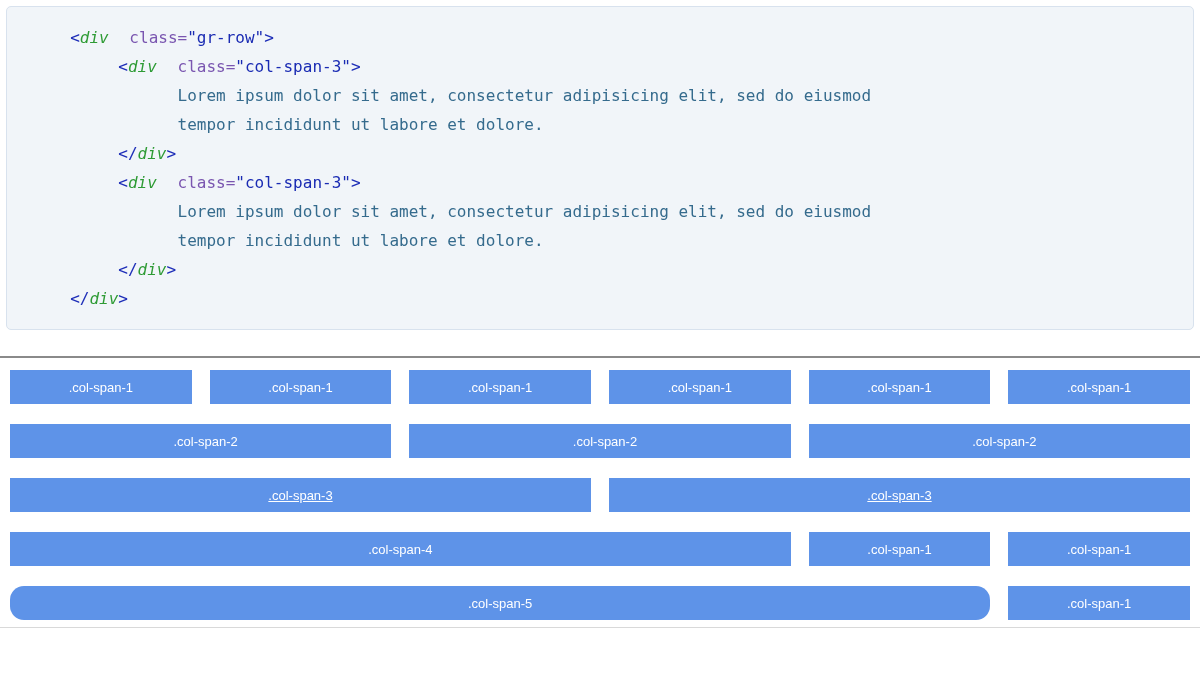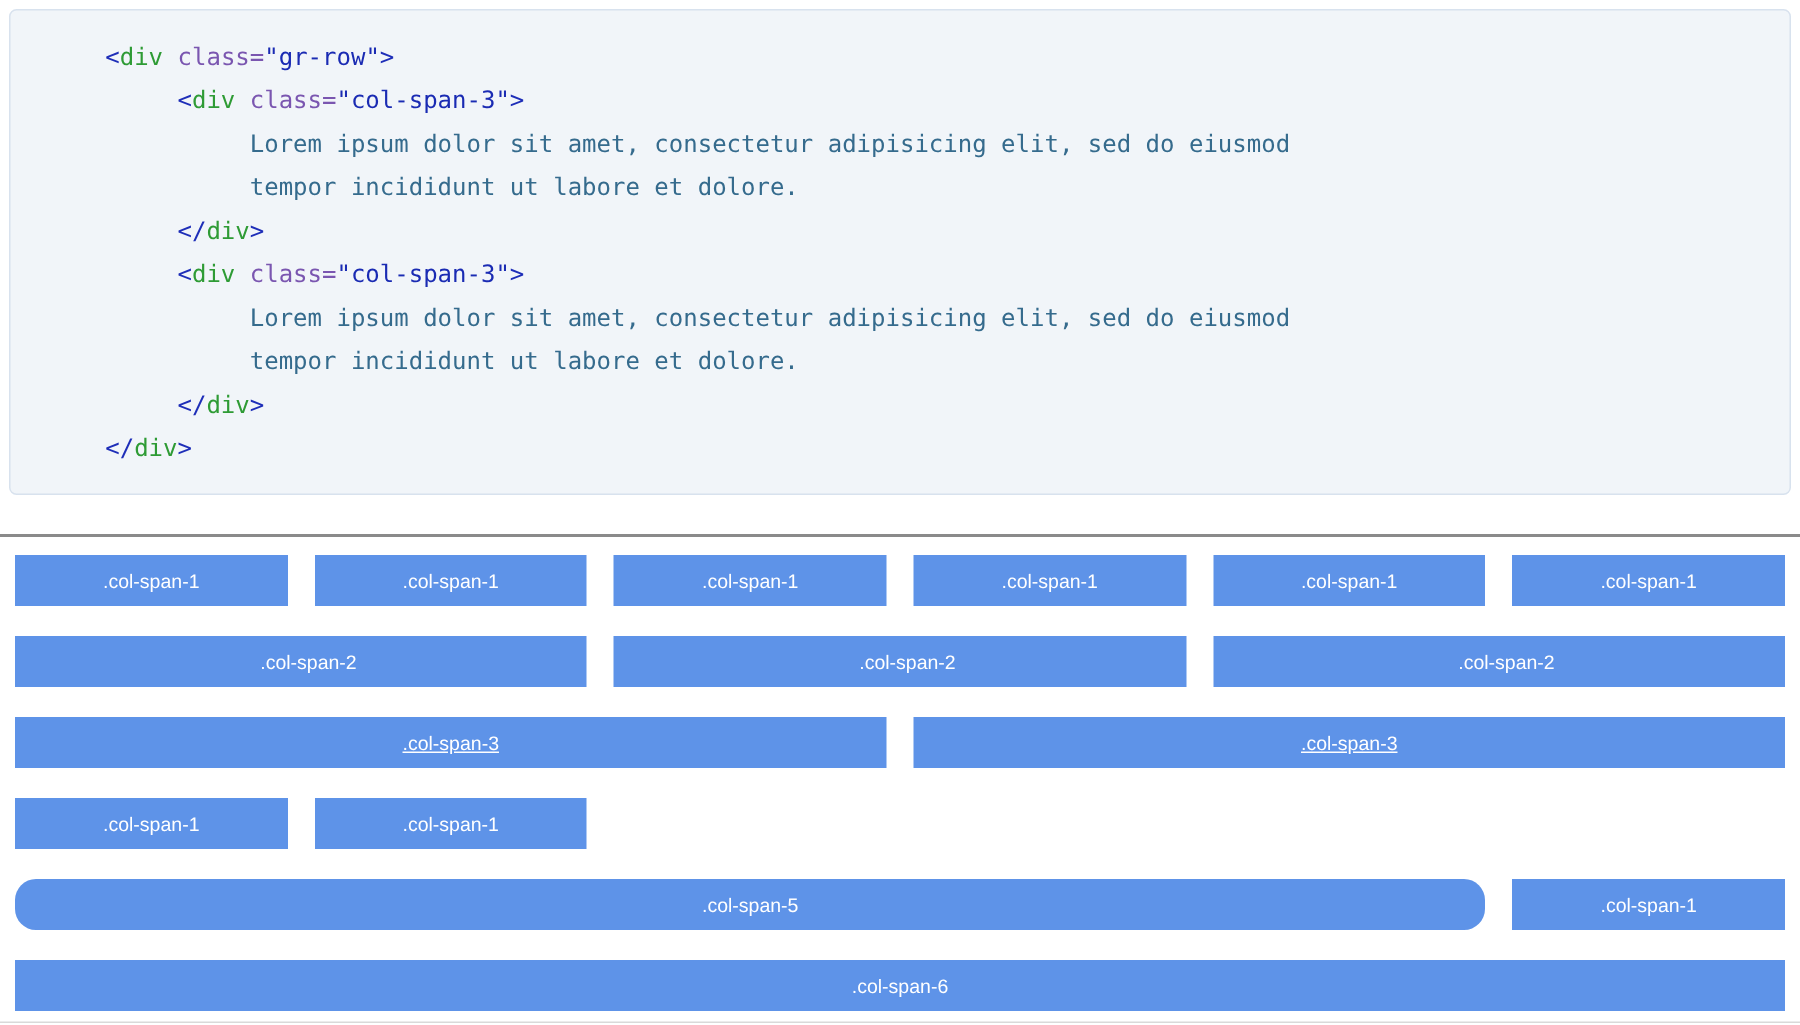--- a/index.html
+++ b/index.html
@@ -33,24 +33,24 @@
   }
   .code-pre{
     font-family:"DejaVu Sans Mono","Liberation Mono",monospace;
     font-size:16px;
     line-height:29px;
     white-space:pre;
     color:var(--text);
   }
   .code-line{white-space:pre;}
   .tk-p{color:var(--punct);}
-  .tk-t{color:var(--tag);}
+  .tk-t{color:var(--tag);font-style:italic;}
   .tk-a{color:var(--attr);text-align:right;}
   .tk-s{color:var(--str);}
-  .tk-x{color:var(--text);}
+  .tk-x{color:var(--text);margin-left:11px;}
   
   .demo-divider{
     border:0;
     height:2px;
     background:var(--divider);
     margin:26px 0 12px 0;
   }
   
   .grid-demo{
     margin:0 10px;
@@ -103,25 +103,23 @@
     <div class="gr-row">
       <div class="gr-box span-2">.col-span-2</div>
       <div class="gr-box span-2">.col-span-2</div>
       <div class="gr-box span-2">.col-span-2</div>
     </div>
     <div class="gr-row">
       <div class="gr-box span-3">.col-span-3</div>
       <div class="gr-box span-3">.col-span-3</div>
     </div>
     <div class="gr-row">
+      <div class="gr-box span-4">.col-span-4</div>
       <div class="gr-box span-1">.col-span-1</div>
       <div class="gr-box span-1">.col-span-1</div>
     </div>
     <div class="gr-row">
       <div class="gr-box span-5">.col-span-5</div>
       <div class="gr-box span-1">.col-span-1</div>
     </div>
-    <div class="gr-row">
-      <div class="gr-box span-6">.col-span-6</div>
-    </div>
   </div>
 
 <div class="bottom-line"></div>
 
 </body></html>

